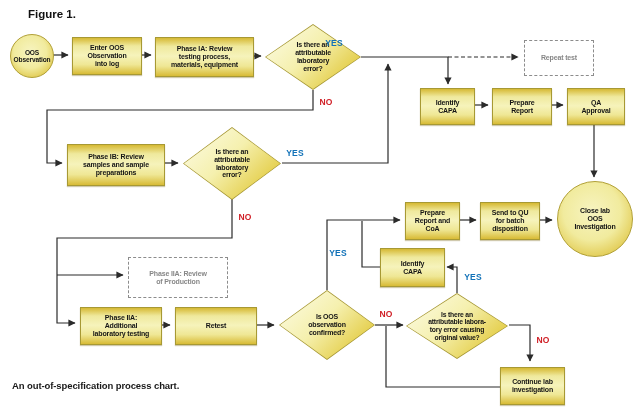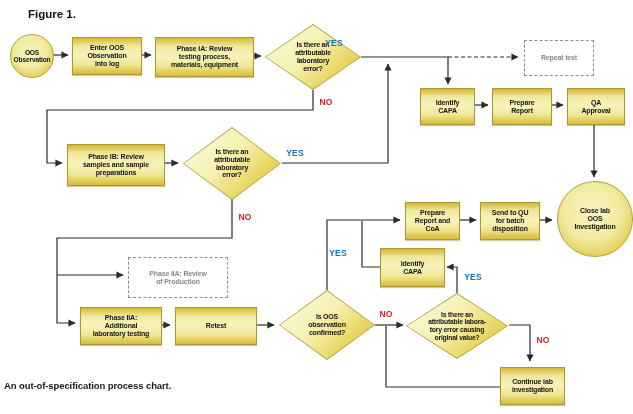--- a/index.html
+++ b/index.html
@@ -2,21 +2,21 @@
 <html><head>
 <meta charset="utf-8">
 <style>
   html,body{margin:0;padding:0;background:#fff;}
   #canvas{
     position:relative;width:633px;height:414px;background:#ffffff;
     font-family:"Liberation Sans",sans-serif;overflow:hidden;
   }
   .abs{position:absolute;}
   #figure-title{left:8px;top:8px;font-size:11.5px;font-weight:bold;color:#111;padding-left:20px;}
-  #caption{left:4px;top:380px;font-size:9.5px;font-weight:bold;color:#191919;letter-spacing:-0.1px;}
+  #caption{left:12px;top:380px;font-size:9.5px;font-weight:bold;color:#191919;letter-spacing:-0.1px;}
   svg.wires{position:absolute;left:0;top:0;pointer-events:none;}
 
   .node{
     position:absolute;display:flex;align-items:center;justify-content:center;
     text-align:center;font-weight:bold;color:#151515;
     font-size:7px;line-height:1.13;letter-spacing:-0.15px;
   }
   .node span{white-space:pre-line;}
   .rect{
     border:1px solid #a79934;

